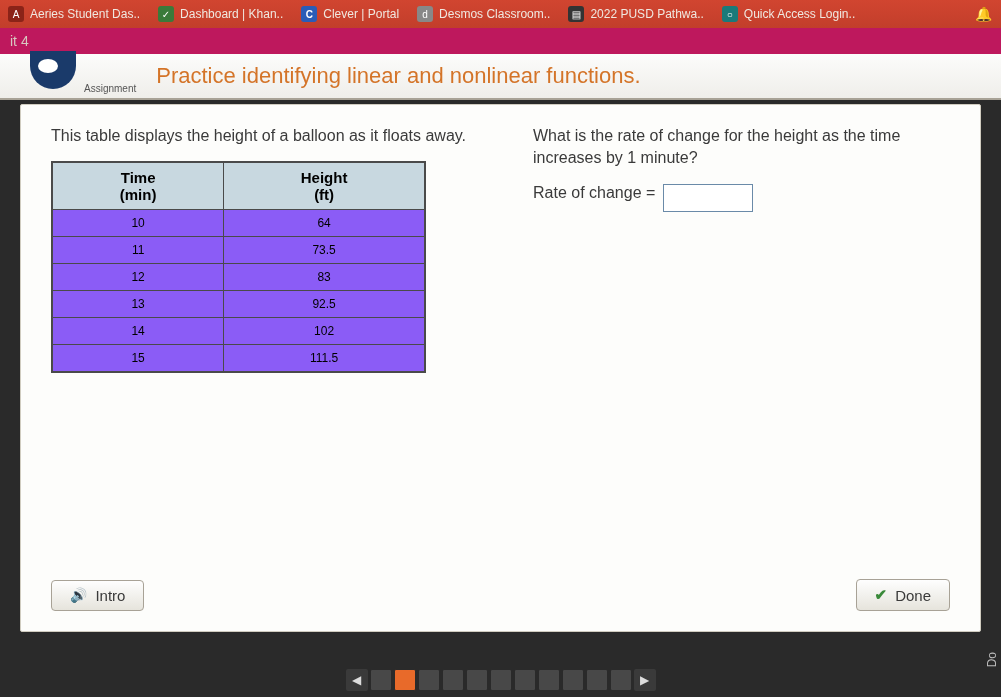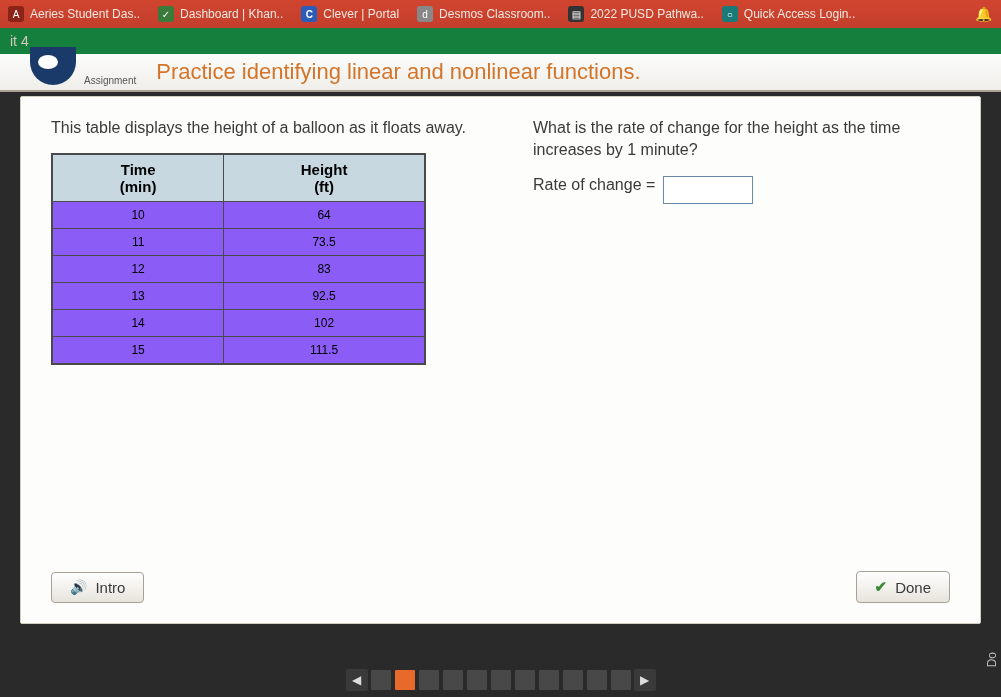--- a/index.html
+++ b/index.html
@@ -18,32 +18,32 @@
 .bookmark .bk-icon { width: 16px; height: 16px; margin-right: 6px; display: flex; align-items: center; justify-content: center; font-size: 10px; border-radius: 3px; }
 .bk-red { background: #8b2318; color: #fff; }
 .bk-green { background: #3a7a3a; color: #fff; border-radius: 50%; }
 .bk-blue { background: #2a5cb8; color: #fff; font-weight: bold; }
 .bk-gray { background: #888; color: #fff; }
 .bk-dark { background: #333; color: #fff; }
 .bk-teal { background: #1a7a7a; color: #fff; border-radius: 50%; }
 .bell-icon { margin-left: auto; color: #f0e8e0; font-size: 14px; }
 
 .unit-bar {
-  background: #15803d;
+  background: #be185d;
   height: 26px;
   display: flex;
   align-items: center;
   padding: 0 10px;
   color: #d8c8c0;
   font-size: 14px;
 }
 
 .assignment-header {
   background: linear-gradient(to bottom, #fcfcfb, #efeeea);
-  height: 38px;
+  height: 46px;
   border-bottom: 2px solid #a8a296;
   display: flex;
   align-items: center;
   padding: 0 30px;
   position: relative;
 }
 .shield-badge {
   width: 46px; height: 38px;
   background: #1a3a6a;
   border-radius: 0 0 24px 24px;

